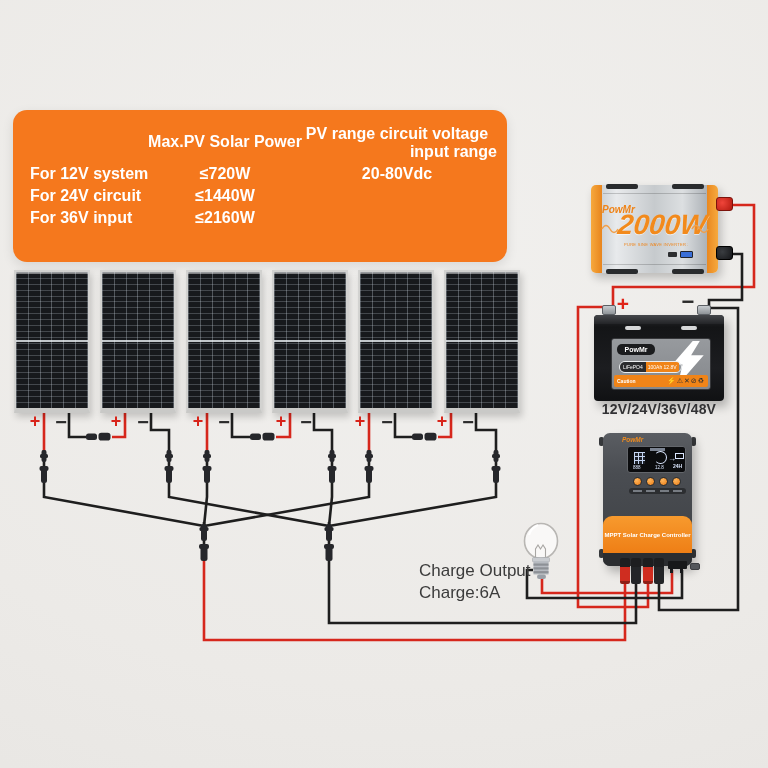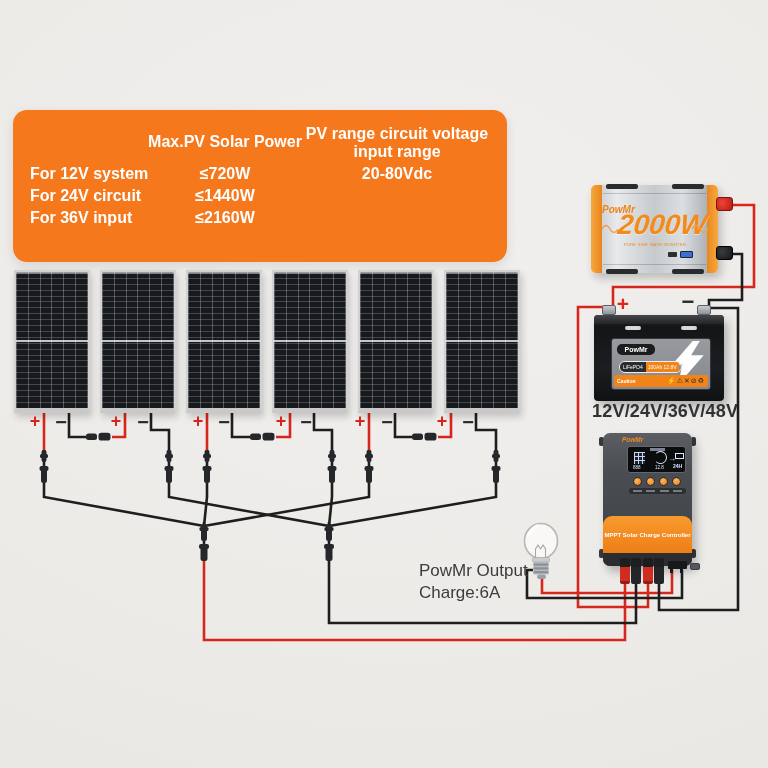--- a/index.html
+++ b/index.html
@@ -9,21 +9,21 @@
     background:radial-gradient(1100px 800px at 52% 32%, #f1f0ee 0%, #eceae7 55%, #e5e3e0 100%);}
   #wires{position:absolute;left:0;top:0;z-index:5}
   .comp{position:absolute;z-index:10}
 
   
   .spec-table{left:13px;top:110px;width:494px;height:152px;background:#f5781d;border-radius:14px;
     color:#fff;font-weight:700;box-shadow:0 4px 12px rgba(0,0,0,.10);}
   .spec-table span{position:absolute;display:block}
   .h2{left:122px;top:23px;width:180px;text-align:center;font-size:16px}
   .h3a{left:284px;top:15px;width:200px;text-align:center;font-size:16px}
-  .h3b{left:284px;top:33px;width:200px;text-align:center;font-size:16px}
+  .h3b{left:284px;top:33px;width:200px;text-align:right;font-size:16px}
   .r{position:absolute;left:0;width:100%;height:22px;font-size:16px}
   .r .c1{left:17px;top:0}
   .r .c2{left:147px;top:0;width:130px;text-align:center}
   .r .c3{left:304px;top:0;width:160px;text-align:center}
 
   
   .panel{position:absolute;z-index:10;top:270px;width:76px;height:143px;
     background:
       repeating-linear-gradient(90deg, rgba(195,205,215,.34) 0 1px, transparent 1px 11.8px),
       repeating-linear-gradient(180deg, rgba(195,205,215,.26) 0 1px, transparent 1px 5.9px),
@@ -69,22 +69,22 @@
     border:1px solid #36373a;border-radius:3px}
   .bat-brandbox{position:absolute;left:5px;top:5px;width:38px;height:11px;background:#1b1c1e;border-radius:5px;
     color:#fff;font-size:7px;font-weight:800;text-align:center;line-height:11px}
   .bat-pill{position:absolute;left:7px;top:22px;width:63px;height:12px;border:1px solid #eceff1;border-radius:6px;overflow:hidden;display:flex}
   .bat-pill .chem{background:#2b2c2e;color:#fff;font-size:5px;line-height:10px;padding:0 3px;white-space:nowrap}
   .bat-pill .rate{background:#f08418;color:#fff;font-size:5px;line-height:10px;padding:0 2px;white-space:nowrap}
   .bat-strip{position:absolute;left:2px;right:2px;bottom:2px;height:12px;background:#f08418;border-radius:2px;
     display:flex;align-items:center;justify-content:space-between;padding:0 3px}
   .bat-strip .caut{color:#fff;font-size:5px;font-weight:700}
   .bat-strip .icons{color:#2e2f31;font-size:7px;letter-spacing:1px;white-space:nowrap}
-  .bat-volts{position:absolute;z-index:10;left:592px;top:401px;width:134px;text-align:right;
-    font-size:18px;font-weight:700;color:#323234;letter-spacing:.2px}
+  .bat-volts{position:absolute;z-index:10;left:592px;top:401px;width:134px;text-align:center;
+    font-size:14px;font-weight:700;color:#323234;letter-spacing:.2px}
 
   
   .ctrl-tab{position:absolute;z-index:9;width:5px;height:9px;background:#37393c;border-radius:2px}
   .controller{left:603px;top:433px;width:89px;height:133px;border-radius:7px;
     background:linear-gradient(180deg,#5a5d62 0,#4a4d52 30%,#3d4044 100%);
     box-shadow:4px 6px 10px rgba(0,0,0,.25)}
   .ctrl-brand{position:absolute;left:19px;top:3px;font-size:6.5px;font-weight:800;font-style:italic;color:#f08c1e}
   .lcd{position:absolute;left:24px;top:13px;width:59px;height:27px;background:#0b0c0e;border:1px solid #63666b;border-radius:3px}
   .lcd *{position:absolute;color:#dbe7ff}
   .lcd .pv-ico{left:6px;top:5px;width:11px;height:12px;
@@ -353,17 +353,17 @@
   <div class="term t-red" style="left:620px"></div>
   <div class="term t-blk" style="left:631px"></div>
   <div class="term t-red" style="left:643px"></div>
   <div class="term t-blk" style="left:654px"></div>
   <div class="load-port"></div>
   <div class="load-pin" style="left:670px"></div>
   <div class="load-pin" style="left:680px"></div>
   <div class="aux-port"></div>
 
   <div class="comp note">
-    <div>PowMr Output</div>
+    <div>Charge Output</div>
     <div>Charge:6A</div>
   </div>
 
 </div>
 
 </body></html>

